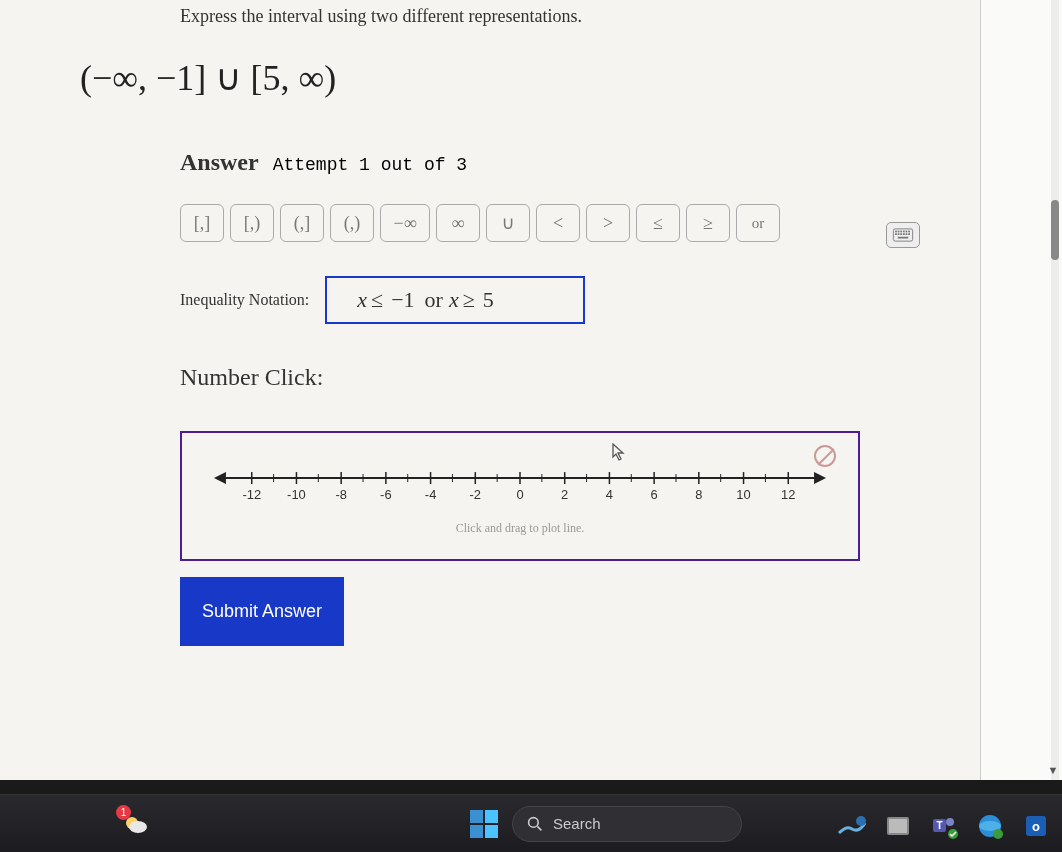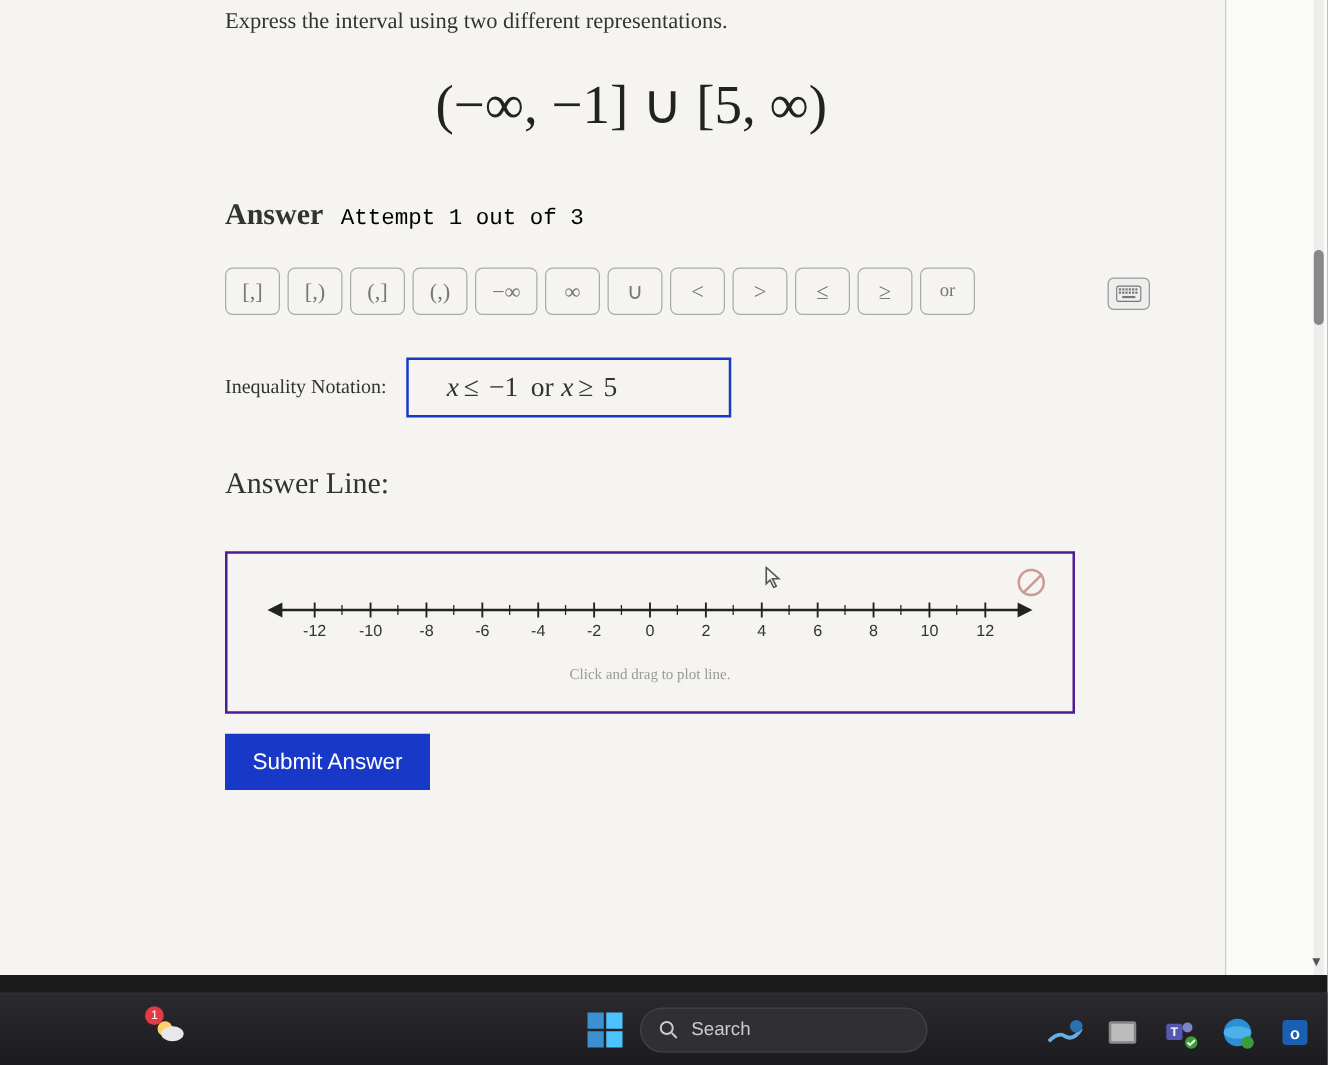--- a/index.html
+++ b/index.html
@@ -57,22 +57,22 @@
     font-size: 11px;
     text-align: center;
   }
   .question-text {
     font-size: 18px;
     color: #333;
     margin-top: 6px;
     margin-bottom: 30px;
   }
   .interval-display {
-    text-align: center;
-    font-size: 44px;
+    text-align: left;
+    font-size: 36px;
     font-family: 'Times New Roman', serif;
     color: #222;
     margin-bottom: 50px;
     margin-left: -100px;
   }
   .answer-row {
     display: flex;
     align-items: baseline;
     gap: 14px;
     margin-bottom: 28px;
@@ -200,21 +200,21 @@
     background: #c99;
     transform: rotate(-45deg);
   }
   .submit-btn {
     margin-top: 16px;
     background: #1838c7;
     color: #fff;
     font-size: 18px;
     font-family: Arial, sans-serif;
     border: none;
-    padding: 12px 22px;
+    padding: 24px 22px;
     cursor: pointer;
   }
   .taskbar {
     position: absolute;
     bottom: 0;
     left: 0;
     width: 1062px;
     height: 58px;
     background: linear-gradient(#2a2a2e, #1c1c20);
     display: flex;
@@ -355,21 +355,21 @@
       <span>x</span>
       <span class="op">≤</span>
       <span class="op">−1</span>
       <span class="or-txt">or</span>
       <span>x</span>
       <span class="op">≥</span>
       <span class="op">5</span>
     </div>
   </div>
 
-  <div class="numline-label">Answer Line:</div>
+  <div class="numline-label">Number Click:</div>
 
   <div class="numline-box">
     <span class="cursor-icon">
       <svg width="16" height="18" viewBox="0 0 16 18">
           <path d="M1 1 L1 14 L4 11 L7 17 L9 16 L6 10 L11 10 Z" fill="none" stroke="#555" stroke-width="1.3"></path>
         </svg>
     </span>
     <div class="no-icon"></div>
     <svg class="numline-svg" viewBox="0 0 620 60">
       <line x1="10" y1="25" x2="610" y2="25" stroke="#222" stroke-width="2"></line>

